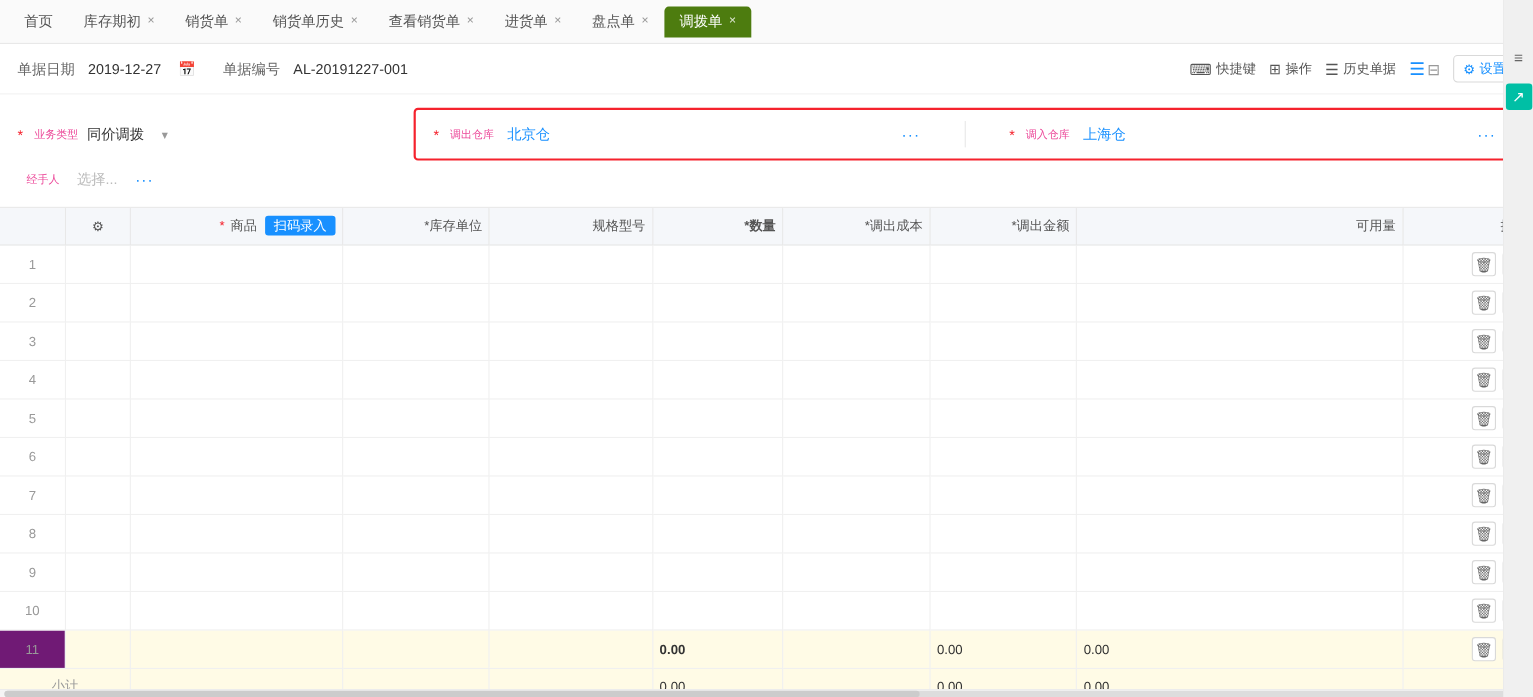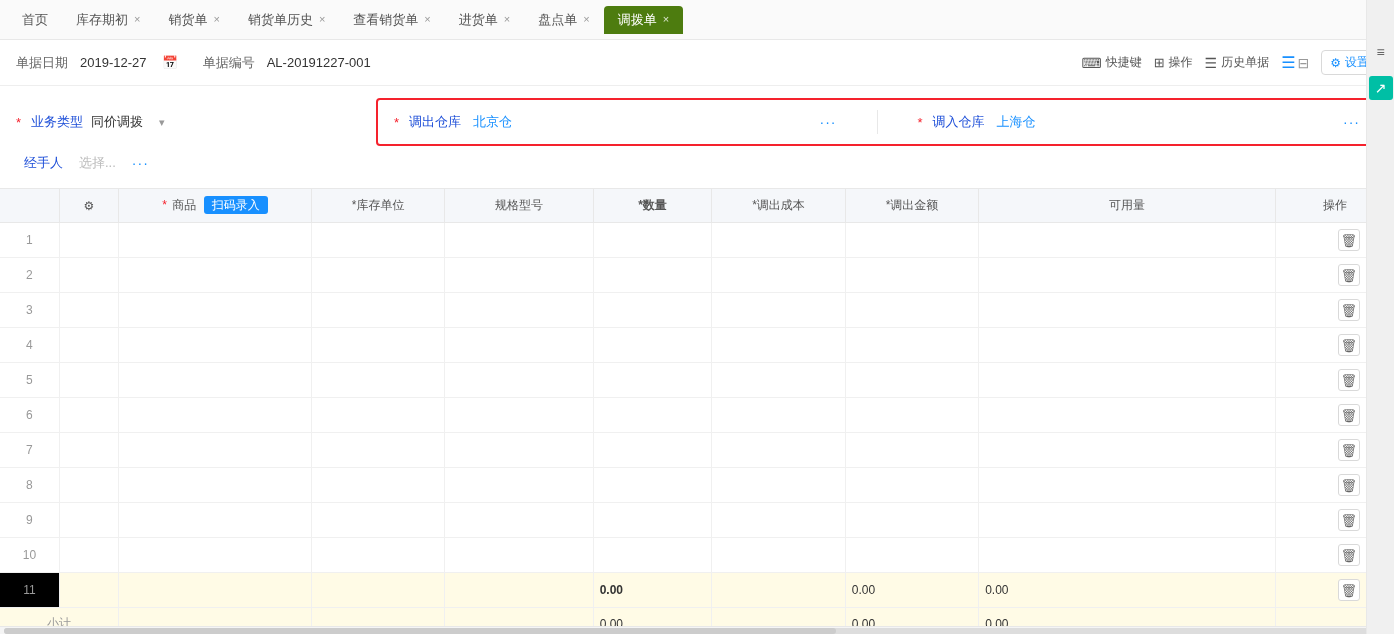--- a/index.html
+++ b/index.html
@@ -50,21 +50,21 @@
       border-radius: 4px; padding: 3px 8px; background: #fff;
     }
 
     
     .form-area {
       padding: 12px 16px 8px 16px; background: #fff;
     }
     .form-row { display: flex; align-items: center; gap: 24px; margin-bottom: 8px; }
     .form-field { display: flex; align-items: center; gap: 8px; }
     .required-star { color: #f5222d; margin-right: 2px; }
-    .form-field-label { color: #1d4ed8; font-size: 13px; }
+    .form-field-label { color: #ec4899; font-size: 10px; }
     .form-select {
       display: flex; align-items: center; gap: 16px; min-width: 160px;
       border: none; cursor: pointer; color: #333; font-size: 13px;
     }
     .dropdown-arrow { color: #999; font-size: 11px; }
     .three-dots { color: #1890ff; cursor: pointer; font-size: 14px; letter-spacing: 1px; }
 
     
     .highlight-box {
       border: 2px solid #f5222d; border-radius: 4px; padding: 10px 16px;
@@ -75,21 +75,21 @@
     .warehouse-divider { width: 1px; height: 24px; background: #e8e8e8; }
 
     
     .table-container {
       flex: 1; overflow-y: auto; border-top: 1px solid #e8e8e8;
       margin: 0;
     }
     table { width: 100%; border-collapse: collapse; table-layout: fixed; }
     thead tr { background: #f5f7fa; }
     th {
-      padding: 8px 6px; text-align: center; font-weight: normal;
+      padding: 8px 6px; text-align: right; font-weight: normal;
       font-size: 12px; color: #555; border-bottom: 1px solid #e8e8e8;
       border-right: 1px solid #e8e8e8; white-space: nowrap;
     }
     th:last-child { border-right: none; }
     td {
       padding: 6px; height: 32px; border-bottom: 1px solid #f0f0f0;
       border-right: 1px solid #f0f0f0; font-size: 12px; color: #333;
     }
     td:last-child { border-right: none; }
     .row-num { color: #999; text-align: center; font-size: 12px; }
@@ -449,21 +449,21 @@
         <td class="col-amount"></td>
         <td class="col-avail"></td>
         <td class="col-action">
           <div class="action-cell">
             <span class="icon-btn">🗑</span>
             <span class="icon-btn">⧉</span>
           </div>
         </td>
       </tr>
           <tr>
-        <td class="row-num col-num" style="background:#000000;">11</td>
+        <td class="row-num col-num" style="background:#701a75;">11</td>
         <td class="col-gear" style="background:#fffbe6;"></td>
         <td class="col-product" style="background:#fffbe6;"></td>
         <td class="col-unit" style="background:#fffbe6;"></td>
         <td class="col-spec" style="background:#fffbe6;"></td>
         <td class="col-qty" style="background:#fffbe6;">0.00</td>
         <td class="col-cost" style="background:#fffbe6;"></td>
         <td class="col-amount" style="background:#fffbe6;">0.00</td>
         <td class="col-avail" style="background:#fffbe6;">0.00</td>
         <td class="col-action" style="background:#fffbe6;">
           <div class="action-cell">

